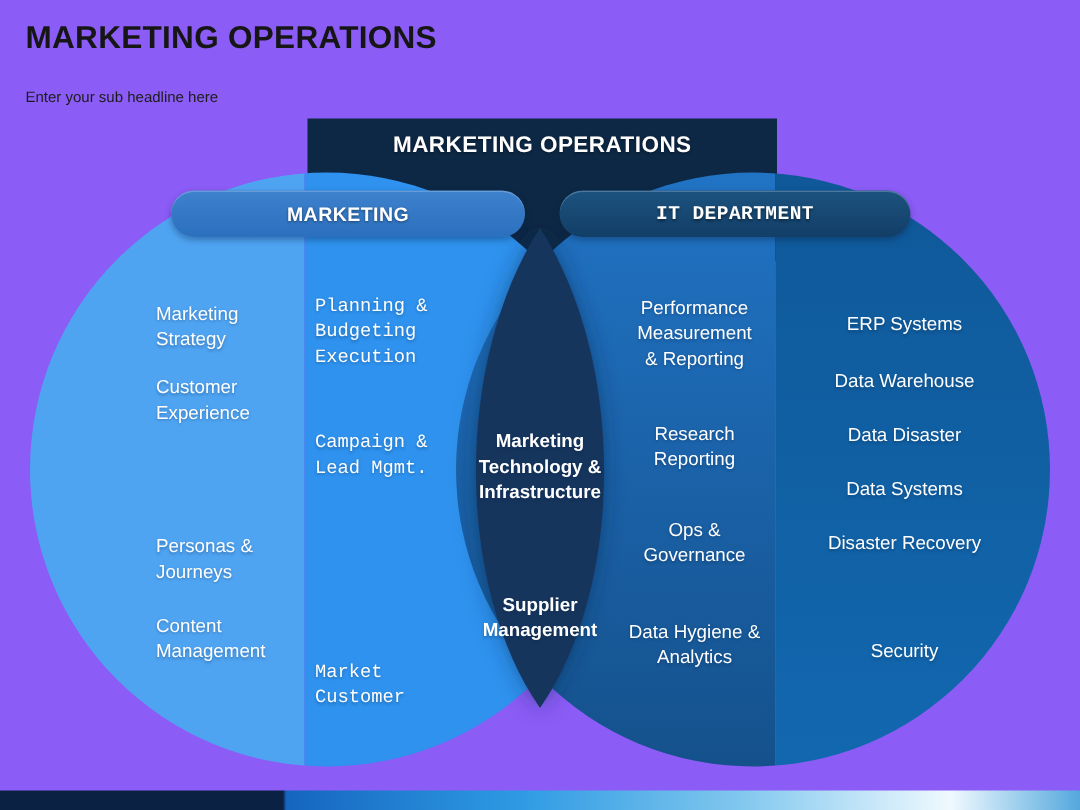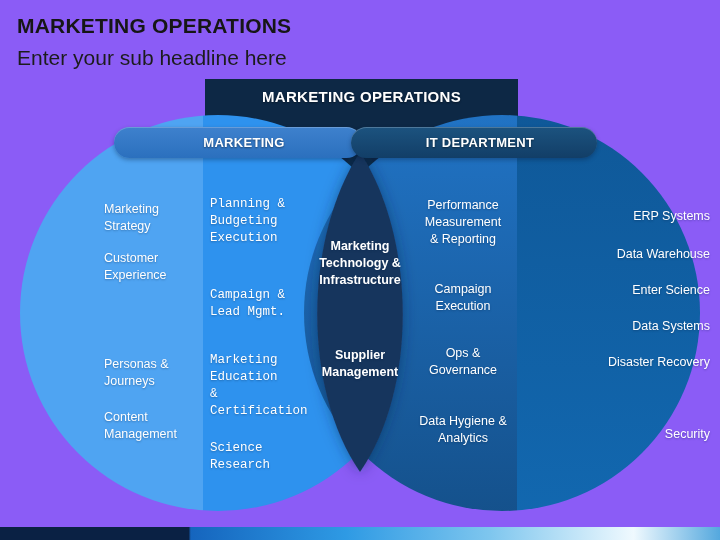--- a/index.html
+++ b/index.html
@@ -6,54 +6,53 @@
   .slide{
     position:relative;width:720px;height:540px;overflow:hidden;
     background:#8b5cf6;
     font-family:"Liberation Sans","DejaVu Sans",sans-serif;
   }
   .title{
     position:absolute;left:17px;top:14px;
     font-size:21px;font-weight:700;color:#161616;letter-spacing:.2px;
   }
   .subtitle{
-    position:absolute;left:17px;top:46px;
-    font-size:21px;color:#1c1c1c;
+    position:absolute;left:17px;top:60px;
+    font-size:10px;color:#1c1c1c;
   }
   .header-box{
     position:absolute;left:205px;top:79px;width:313px;height:95px;
     background:#0D2845;
     display:flex;justify-content:center;align-items:flex-start;
   }
   .header-box span{
     margin-top:9px;font-size:15px;font-weight:700;color:#ffffff;letter-spacing:.3px;
     text-shadow:0 1px 2px rgba(0,0,0,.4);
   }
   .venn-svg{position:absolute;left:0;top:0;}
   .pill{
     position:absolute;top:127px;height:31px;border-radius:15.5px;
     display:flex;align-items:center;justify-content:center;
     box-shadow:0 2px 4px rgba(8,30,60,.35), inset 0 1px 0 rgba(255,255,255,.22);
-    padding-left:12px;
   }
   .pill span{
     font-size:13px;font-weight:700;color:#fff;letter-spacing:.3px;
     text-shadow:0 1px 2px rgba(0,0,0,.45);
   }
   .pill-marketing{left:114px;width:236px;background:linear-gradient(180deg,#3E81CD,#2B70BE);}
-  .pill-it{left:351px;width:234px;background:linear-gradient(180deg,#1C537F,#123E67);}
+  .pill-it{left:373px;width:234px;background:linear-gradient(180deg,#1C537F,#123E67);font-family:Liberation Mono, monospace;}
   .lbl{
     position:absolute;color:#ffffff;font-size:12.5px;line-height:17px;
     text-shadow:0 1px 2px rgba(10,35,70,.35);
   }
   .lblA{right:524px;width:92px;}
   .lblB{left:210px;width:82px;text-align:left;font-family:Liberation Mono, monospace;}
   .lblC{right:213px;width:88px;text-align:center;}
-  .lblD{left:560px;width:150px;text-align:right;white-space:nowrap;}
-  .lblX{width:104px;text-align:center;font-weight:700;}
+  .lblD{left:528px;width:150px;text-align:center;white-space:nowrap;}
+  .lblX{width:104px;text-align:center;font-weight:700;margin-top:48px;}
   .accent-bar{
     position:absolute;left:0;top:527px;width:720px;height:13px;
     background:linear-gradient(90deg,
       #0A2144 0%, #0A2144 26.2%,
       #1565BE 26.5%,
       #2E9AE4 48%,
       #7EC6EE 68%,
       #EFF9FE 88%,
       #54A8DE 100%);
   }
@@ -111,32 +110,31 @@
     <span>IT DEPARTMENT</span>
   </div>
 
   <div class="lbl lblA" style="top:201px">Marketing Strategy</div>
   <div class="lbl lblA" style="top:250px">Customer Experience</div>
   <div class="lbl lblA" style="top:356px">Personas &amp; Journeys</div>
   <div class="lbl lblA" style="top:409px">Content Management</div>
 
   <div class="lbl lblB" style="top:196px">Planning &amp; Budgeting Execution</div>
   <div class="lbl lblB" style="top:287px">Campaign &amp; Lead Mgmt.</div>
-  <div class="lbl lblB" style="top:352px">Marketing Education &amp; Certification</div>
-  <div class="lbl lblB" style="top:440px">Science Research</div>
+  <div class="lbl lblB" style="top:440px">Market Customer</div>
 
   <div class="lbl lblX" style="top:238px;left:308px">Marketing Technology &amp; Infrastructure</div>
   <div class="lbl lblX" style="top:347px;left:308px">Supplier Management</div>
 
   <div class="lbl lblC" style="top:197px">Performance Measurement &amp; Reporting</div>
-  <div class="lbl lblC" style="top:281px">Campaign Execution</div>
+  <div class="lbl lblC" style="top:281px">Research Reporting</div>
   <div class="lbl lblC" style="top:345px">Ops &amp; Governance</div>
   <div class="lbl lblC" style="top:413px">Data Hygiene &amp; Analytics</div>
 
   <div class="lbl lblD" style="top:208px">ERP Systems</div>
   <div class="lbl lblD" style="top:246px">Data Warehouse</div>
-  <div class="lbl lblD" style="top:282px">Enter Science</div>
+  <div class="lbl lblD" style="top:282px">Data Disaster</div>
   <div class="lbl lblD" style="top:318px">Data Systems</div>
   <div class="lbl lblD" style="top:354px">Disaster Recovery</div>
   <div class="lbl lblD" style="top:426px">Security</div>
 
   <div class="accent-bar"></div>
 </div>
 
 </body></html>

